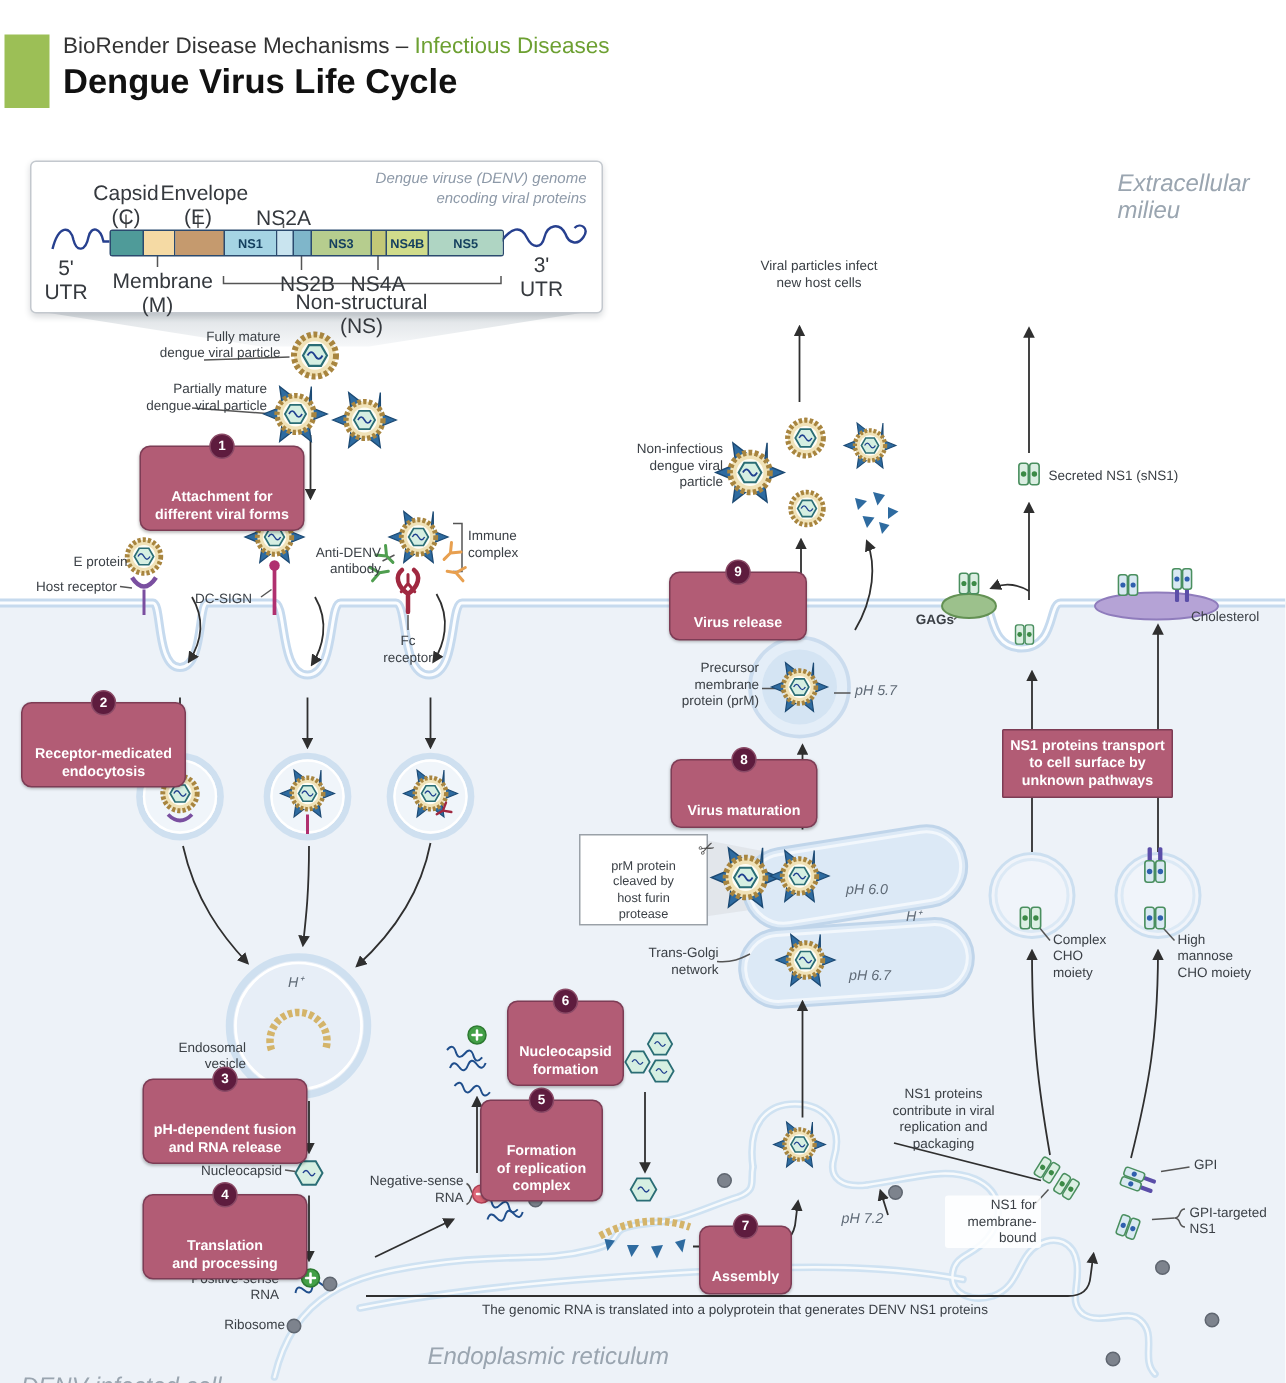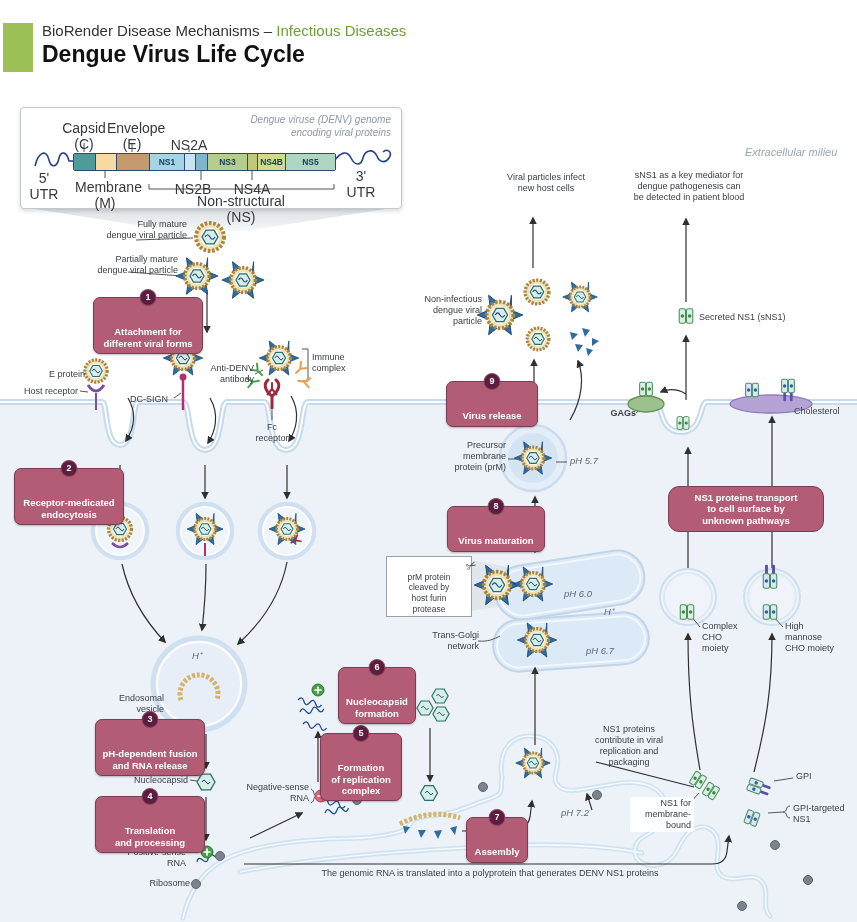--- a/index.html
+++ b/index.html
@@ -8,21 +8,21 @@
   #art{position:absolute;left:0;top:0;z-index:1;}
   
   #hdr-accent{position:absolute;left:3px;top:23px;width:30px;height:49px;background:#9cbf56;z-index:3;}
   #hdr-line1{position:absolute;left:42px;top:22px;font-size:15px;color:#333;z-index:3;}
   #hdr-line1 .cat{color:#6da032;}
   #hdr-title{position:absolute;left:42px;top:41px;font-size:23px;font-weight:bold;color:#111;z-index:3;}
   
   .lbl{position:absolute;font-size:9px;color:#3b4046;line-height:1.22;white-space:pre-line;z-index:4;}
   .r{text-align:right}.c{text-align:center}
   .it{font-style:italic;color:#5f6a76;font-size:9.5px;}
-  .region{position:absolute;font-style:italic;color:#9aa5b0;font-size:11px;z-index:4;white-space:pre-line;margin-top:32px;}
+  .region{position:absolute;font-style:italic;color:#9aa5b0;font-size:16px;z-index:4;white-space:pre-line;}
   .whitebg{background:rgba(255,255,255,.88);padding:1px 3px;border-radius:2px;}
   
   .step{position:absolute;background:#b25c75;border:1.6px solid #7d3c55;border-radius:7px;color:#fff;
         font-weight:bold;font-size:9.5px;text-align:center;padding:6px 4px 4px;line-height:1.18;
         box-shadow:0 1px 2px rgba(0,0,0,.25);z-index:5;white-space:pre-line;}
   .stepnum{position:absolute;top:-9px;left:50%;transform:translateX(-50%);width:15px;height:15px;border-radius:50%;
         background:#5e1c3e;color:#fff;font-size:9px;font-weight:bold;line-height:15px;text-align:center;
         border:1px solid #8a4a66;}
   
   #genome{position:absolute;left:20px;top:107px;width:380px;height:100px;background:#fff;border:1px solid #c3c8ce;
@@ -31,22 +31,22 @@
   #genome .gtitle{position:absolute;right:10px;top:6px;width:170px;text-align:right;font-style:italic;
         color:#8d99a8;font-size:10px;line-height:1.25;}
   #genebar{position:absolute;left:52px;top:45px;height:16px;display:flex;border:1.5px solid #2b4a6e;border-radius:2px;}
   #genebar .seg{height:100%;box-sizing:border-box;border-right:1px solid #2b4a6e;display:flex;align-items:center;
         justify-content:center;font-size:8.5px;font-weight:bold;color:#15405f;}
   #genebar .seg:last-child{border-right:none;}
   
   #prmbox{position:absolute;left:386px;top:556px;width:84px;height:55px;background:#fff;border:1px solid #9aa1a8;
         z-index:5;font-size:8.5px;color:#3b4046;text-align:center;line-height:1.25;padding-top:4px;white-space:pre-line;}
   #prmbox .scissors{position:absolute;right:-6px;top:1px;font-size:13px;color:#555;transform:rotate(-25deg);}
-  .mbox{position:absolute;background:#b25c75;border:1.6px solid #7d3c55;border-radius:11px;color:#fff;
-        font-weight:bold;font-size:9.5px;text-align:center;padding:5px 21px;line-height:1.2;z-index:5;white-space:pre-line;}
+  .mbox{position:absolute;background:#b25c75;border:1.6px solid #7d3c55;border-radius:1px;color:#fff;
+        font-weight:bold;font-size:9.5px;text-align:center;padding:5px 0;line-height:1.2;z-index:5;white-space:pre-line;}
 </style>
 </head>
 <body>
 
 <div id="canvas">
 
   <svg id="art" width="857" height="922" viewBox="0 0 857 922">
     <defs>
       <marker id="ah" viewBox="0 0 10 10" refX="8" refY="5" markerWidth="6.5" markerHeight="6.5" orient="auto">
         <path d="M0,0L10,5L0,10z" fill="#2f2f2f"></path>
@@ -353,21 +353,21 @@
         <path d="M128,76 V81 H313 V76"></path>
       </g>
     </svg>
     <div class="glbl" style="left:38px;top:12px;width:50px;">Capsid
 (C)</div>
     <div class="glbl" style="left:86px;top:12px;width:50px;">Envelope
 (E)</div>
     <div class="glbl" style="left:148px;top:29px;width:40px;">NS2A</div>
     <div class="glbl" style="left:54px;top:71px;width:60px;">Membrane
 (M)</div>
-    <div class="glbl" style="left:152px;top:73px;width:40px;">NS2B</div>
+    <div class="glbl" style="left:164px;top:73px;width:40px;">NS2B</div>
     <div class="glbl" style="left:211px;top:73px;width:40px;">NS4A</div>
     <div class="glbl" style="left:160px;top:85px;width:120px;">Non-structural (NS)</div>
     <div class="glbl" style="left:6px;top:62px;width:34px;">5' UTR</div>
     <div class="glbl" style="left:322px;top:60px;width:36px;">3' UTR</div>
     <div id="genebar">
       <div class="seg" style="width:22px;background:#4f9b99;"></div>
       <div class="seg" style="width:21px;background:#f5daa4;"></div>
       <div class="seg" style="width:33px;background:#c59a6e;"></div>
       <div class="seg" style="width:35px;background:#a5d4e4;">NS1</div>
       <div class="seg" style="width:11px;background:#c9e4ef;"></div>
@@ -445,35 +445,32 @@
   <div class="lbl r" style="left:115px;top:775px;width:73px;">Nucleocapsid</div>
   <div class="lbl r" style="left:114px;top:847px;width:72px;">Positive-sense
 RNA</div>
   <div class="lbl r" style="left:134px;top:878px;width:56px;">Ribosome</div>
   <div class="lbl r" style="left:233px;top:782px;width:76px;">Negative-sense
 RNA</div>
   <div class="lbl c" style="left:250px;top:868px;width:480px;">The genomic RNA is translated into a polyprotein that generates DENV NS1 proteins</div>
   <div class="lbl it" style="left:561px;top:807px;">pH 7.2</div>
   <div class="lbl r" style="left:424px;top:630px;width:55px;">Trans-Golgi
 network</div>
-  <div class="lbl it" style="left:566px;top:645px;margin-left:20px;">pH 6.7</div>
+  <div class="lbl it" style="left:566px;top:645px;">pH 6.7</div>
   <div class="lbl it" style="left:564px;top:588px;">pH 6.0</div>
   <div class="lbl it" style="left:604px;top:606px;">H⁺</div>
   <div class="lbl r" style="left:424px;top:440px;width:82px;">Precursor
 membrane
 protein (prM)</div>
   <div class="lbl it" style="left:570px;top:455px;">pH 5.7</div>
   <div class="lbl r" style="left:412px;top:294px;width:70px;">Non-infectious
 dengue viral
 particle</div>
   <div class="lbl c" style="left:490px;top:172px;width:112px;">Viral particles infect
 new host cells</div>
-  <div class="lbl c" style="left:613px;top:170px;width:152px;">sNS1 as a key mediator for
-dengue pathogenesis can
-be detected in patient blood</div>
   <div class="lbl" style="left:699px;top:312px;width:100px;">Secreted NS1 (sNS1)</div>
   <div class="lbl r" style="left:606px;top:408px;width:30px;font-weight:bold;">GAGs</div>
   <div class="lbl" style="left:794px;top:406px;width:58px;">Cholesterol</div>
   <div class="lbl" style="left:702px;top:621px;width:48px;">Complex
 CHO
 moiety</div>
   <div class="lbl" style="left:785px;top:621px;width:60px;">High
 mannose
 CHO moiety</div>
   <div class="lbl c" style="left:586px;top:724px;width:86px;">NS1 proteins

